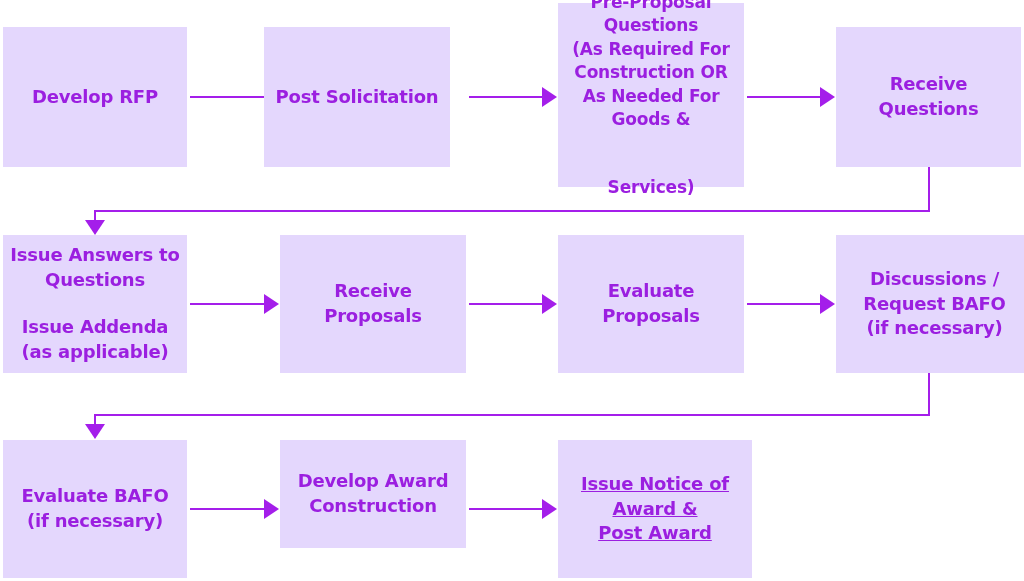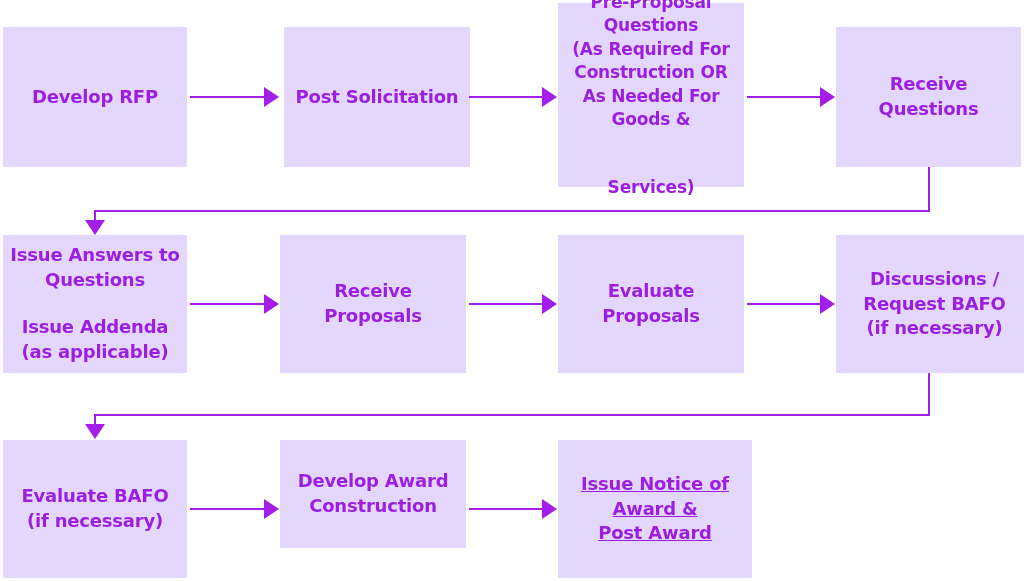--- a/index.html
+++ b/index.html
@@ -72,21 +72,21 @@
 
   <div class="node" style="left:3px; top:27px; width:184px; height:140px;">
     <span class="lbl">
         <span style="display: block;">Develop RFP</span>
       </span>
   </div>
 
   <div class="conn h" style="left:190px; top:96px; width:75px;"></div>
   <div class="arrow-r" style="left:264px; top:87px;"></div>
 
-  <div class="node" style="left:284px; top:27px; width:186px; height:140px;">
+  <div class="node" style="left:264px; top:27px; width:186px; height:140px;">
     <span class="lbl">
         <span style="display: block;">Post Solicitation</span>
       </span>
   </div>
 
   <div class="conn h" style="left:469px; top:96px; width:73px;"></div>
   <div class="arrow-r" style="left:542px; top:87px;"></div>
 
   <div class="node" style="left:558px; top:3px; width:186px; height:184px; font-size:17px;">
     <span class="lbl">

